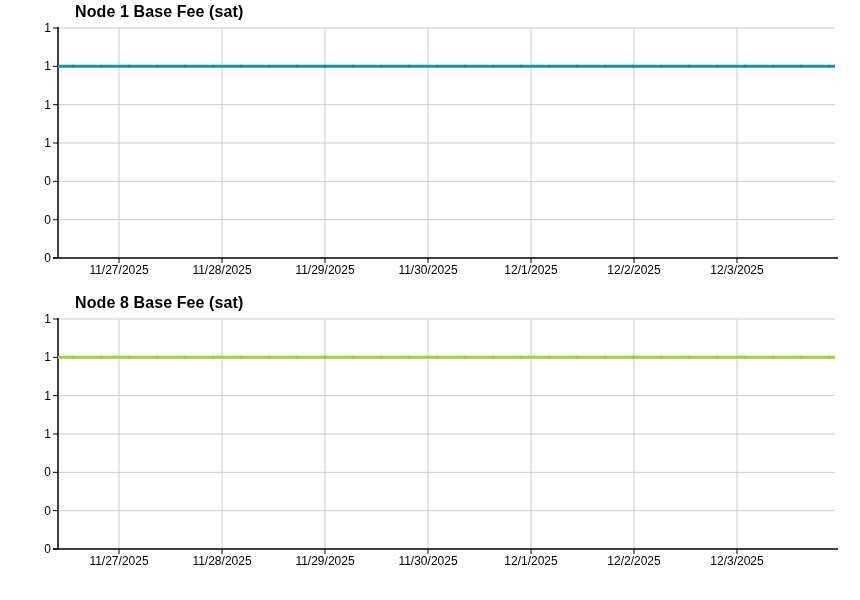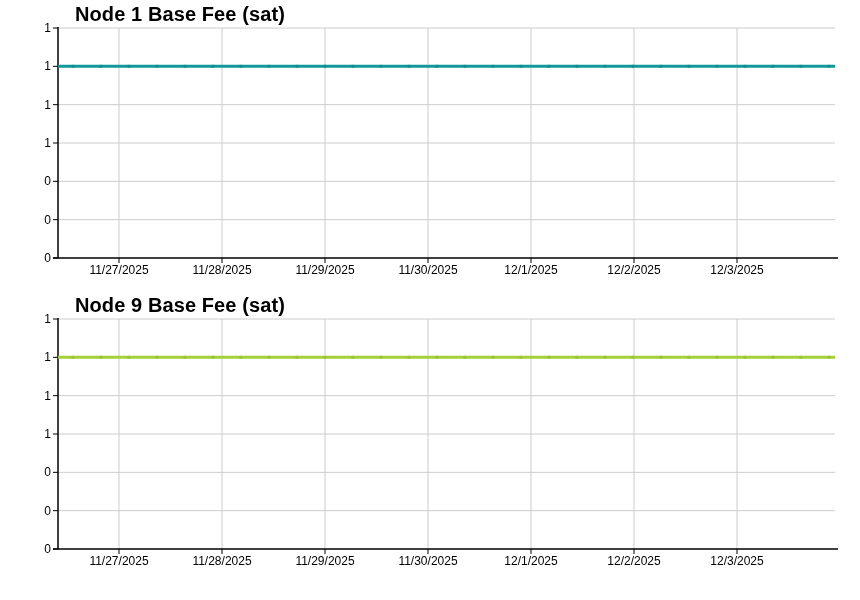--- a/index.html
+++ b/index.html
@@ -5,21 +5,21 @@
   html,body{margin:0;padding:0;background:#ffffff;}
   #canvas{
     position:relative;width:860px;height:600px;background:#ffffff;
     font-family:"Liberation Sans",sans-serif;overflow:hidden;
   }
   .chart-section{position:absolute;left:0;width:860px;height:290px;}
   #chart-0{top:0;}
   #chart-1{top:291px;}
   .chart-title{
     position:absolute;left:75px;top:3px;margin:0;
-    font-size:20px;font-weight:700;color:#000;letter-spacing:.1px;
+    font-size:16px;font-weight:700;color:#000;letter-spacing:.1px;
   }
   .chart-svg{position:absolute;left:0;top:0;display:block;}
   .tick-label{font-family:"Liberation Sans",sans-serif;}
 </style>
 </head>
 <body>
 
 <div id="canvas">
   <section class="chart-section" id="chart-0">
     <h2 class="chart-title">Node 1 Base Fee (sat)</h2>
@@ -92,21 +92,21 @@
         <circle cx="661" cy="66.33333333333331" r="1.8" fill="#0c8285" opacity="0.5"></circle>
         <circle cx="689" cy="66.33333333333331" r="1.8" fill="#0c8285" opacity="0.5"></circle>
         <circle cx="717" cy="66.33333333333331" r="1.8" fill="#0c8285" opacity="0.5"></circle>
         <circle cx="745" cy="66.33333333333331" r="1.8" fill="#0c8285" opacity="0.5"></circle>
         <circle cx="773" cy="66.33333333333331" r="1.8" fill="#0c8285" opacity="0.5"></circle>
         <circle cx="801" cy="66.33333333333331" r="1.8" fill="#0c8285" opacity="0.5"></circle>
         <circle cx="829" cy="66.33333333333331" r="1.8" fill="#0c8285" opacity="0.5"></circle>
       </svg>
   </section>
   <section class="chart-section" id="chart-1">
-    <h2 class="chart-title">Node 9 Base Fee (sat)</h2>
+    <h2 class="chart-title">Node 8 Base Fee (sat)</h2>
     <svg class="chart-svg" width="860" height="290">
         <line x1="58" y1="28" x2="835" y2="28" stroke="#cccccc" stroke-width="1"></line>
         <line x1="53" y1="28" x2="58" y2="28" stroke="#000000" stroke-width="1"></line>
         <text x="51" y="32" text-anchor="end" font-size="12" fill="#000000" class="tick-label">1</text>
         <line x1="58" y1="66.33333333333334" x2="835" y2="66.33333333333334" stroke="#cccccc" stroke-width="1"></line>
         <line x1="53" y1="66.33333333333334" x2="58" y2="66.33333333333334" stroke="#000000" stroke-width="1"></line>
         <text x="51" y="70.33333333333334" text-anchor="end" font-size="12" fill="#000000" class="tick-label">1</text>
         <line x1="58" y1="104.66666666666667" x2="835" y2="104.66666666666667" stroke="#cccccc" stroke-width="1"></line>
         <line x1="53" y1="104.66666666666667" x2="58" y2="104.66666666666667" stroke="#000000" stroke-width="1"></line>
         <text x="51" y="108.66666666666667" text-anchor="end" font-size="12" fill="#000000" class="tick-label">1</text>

